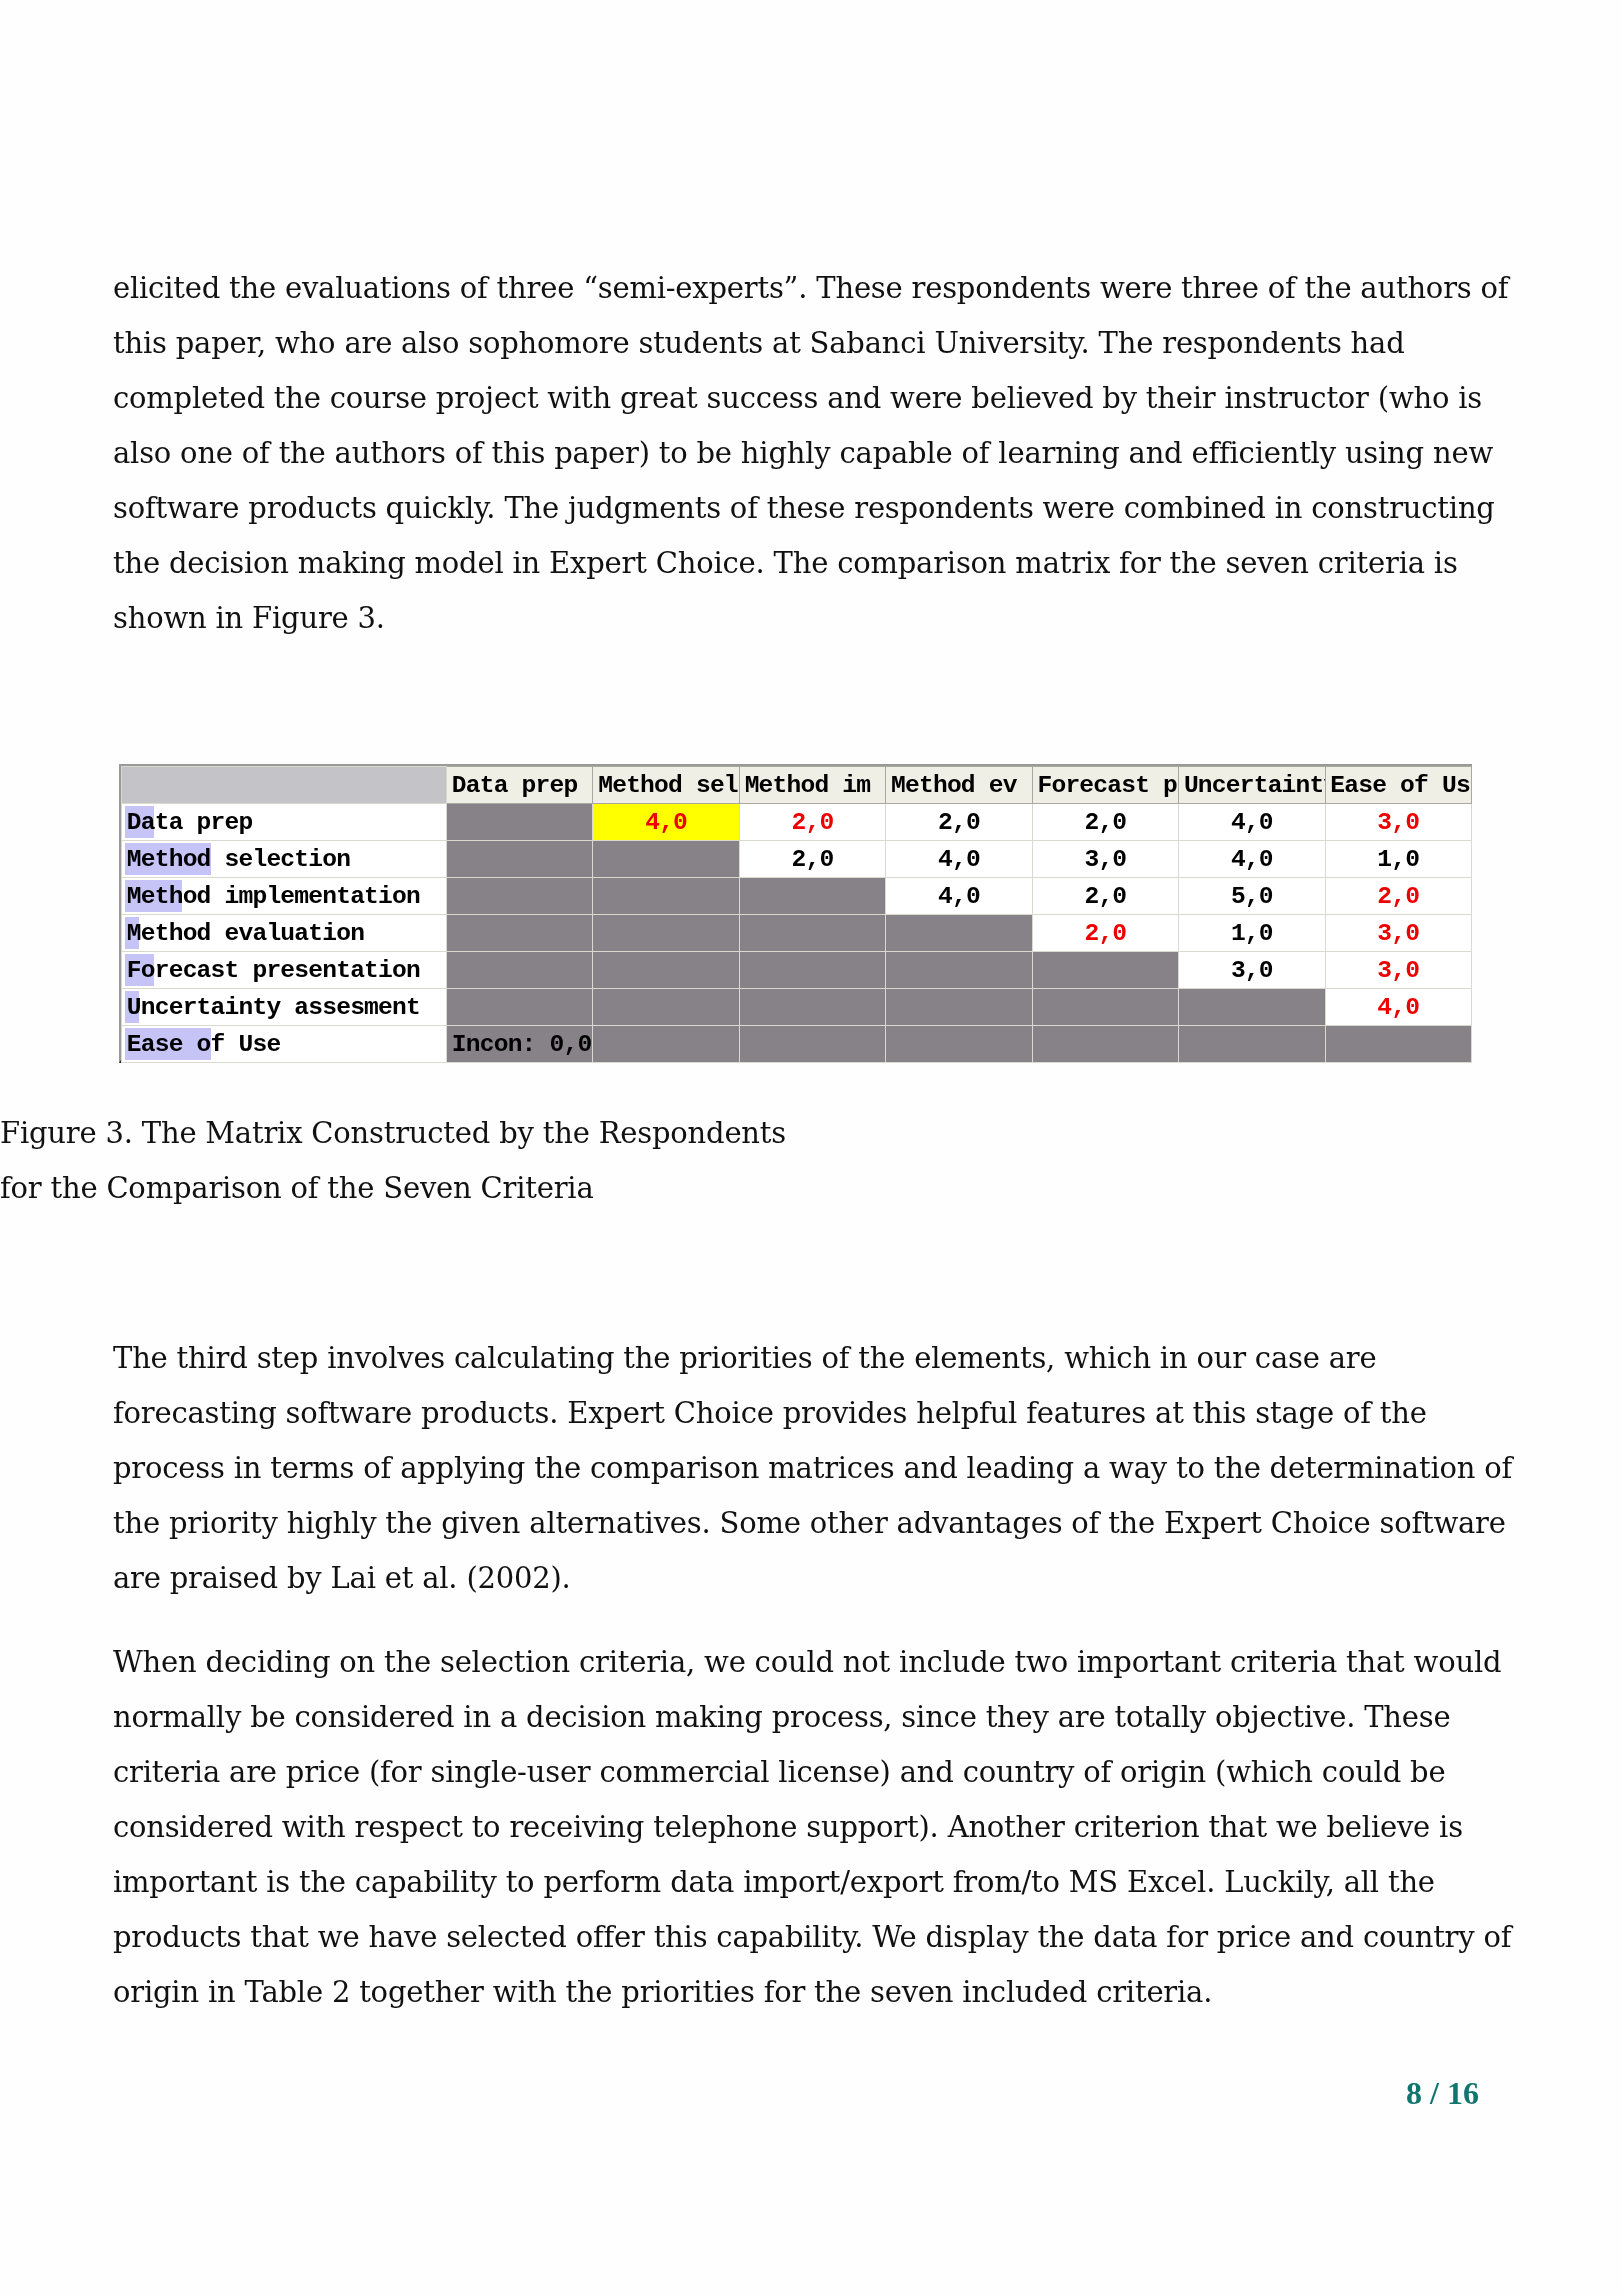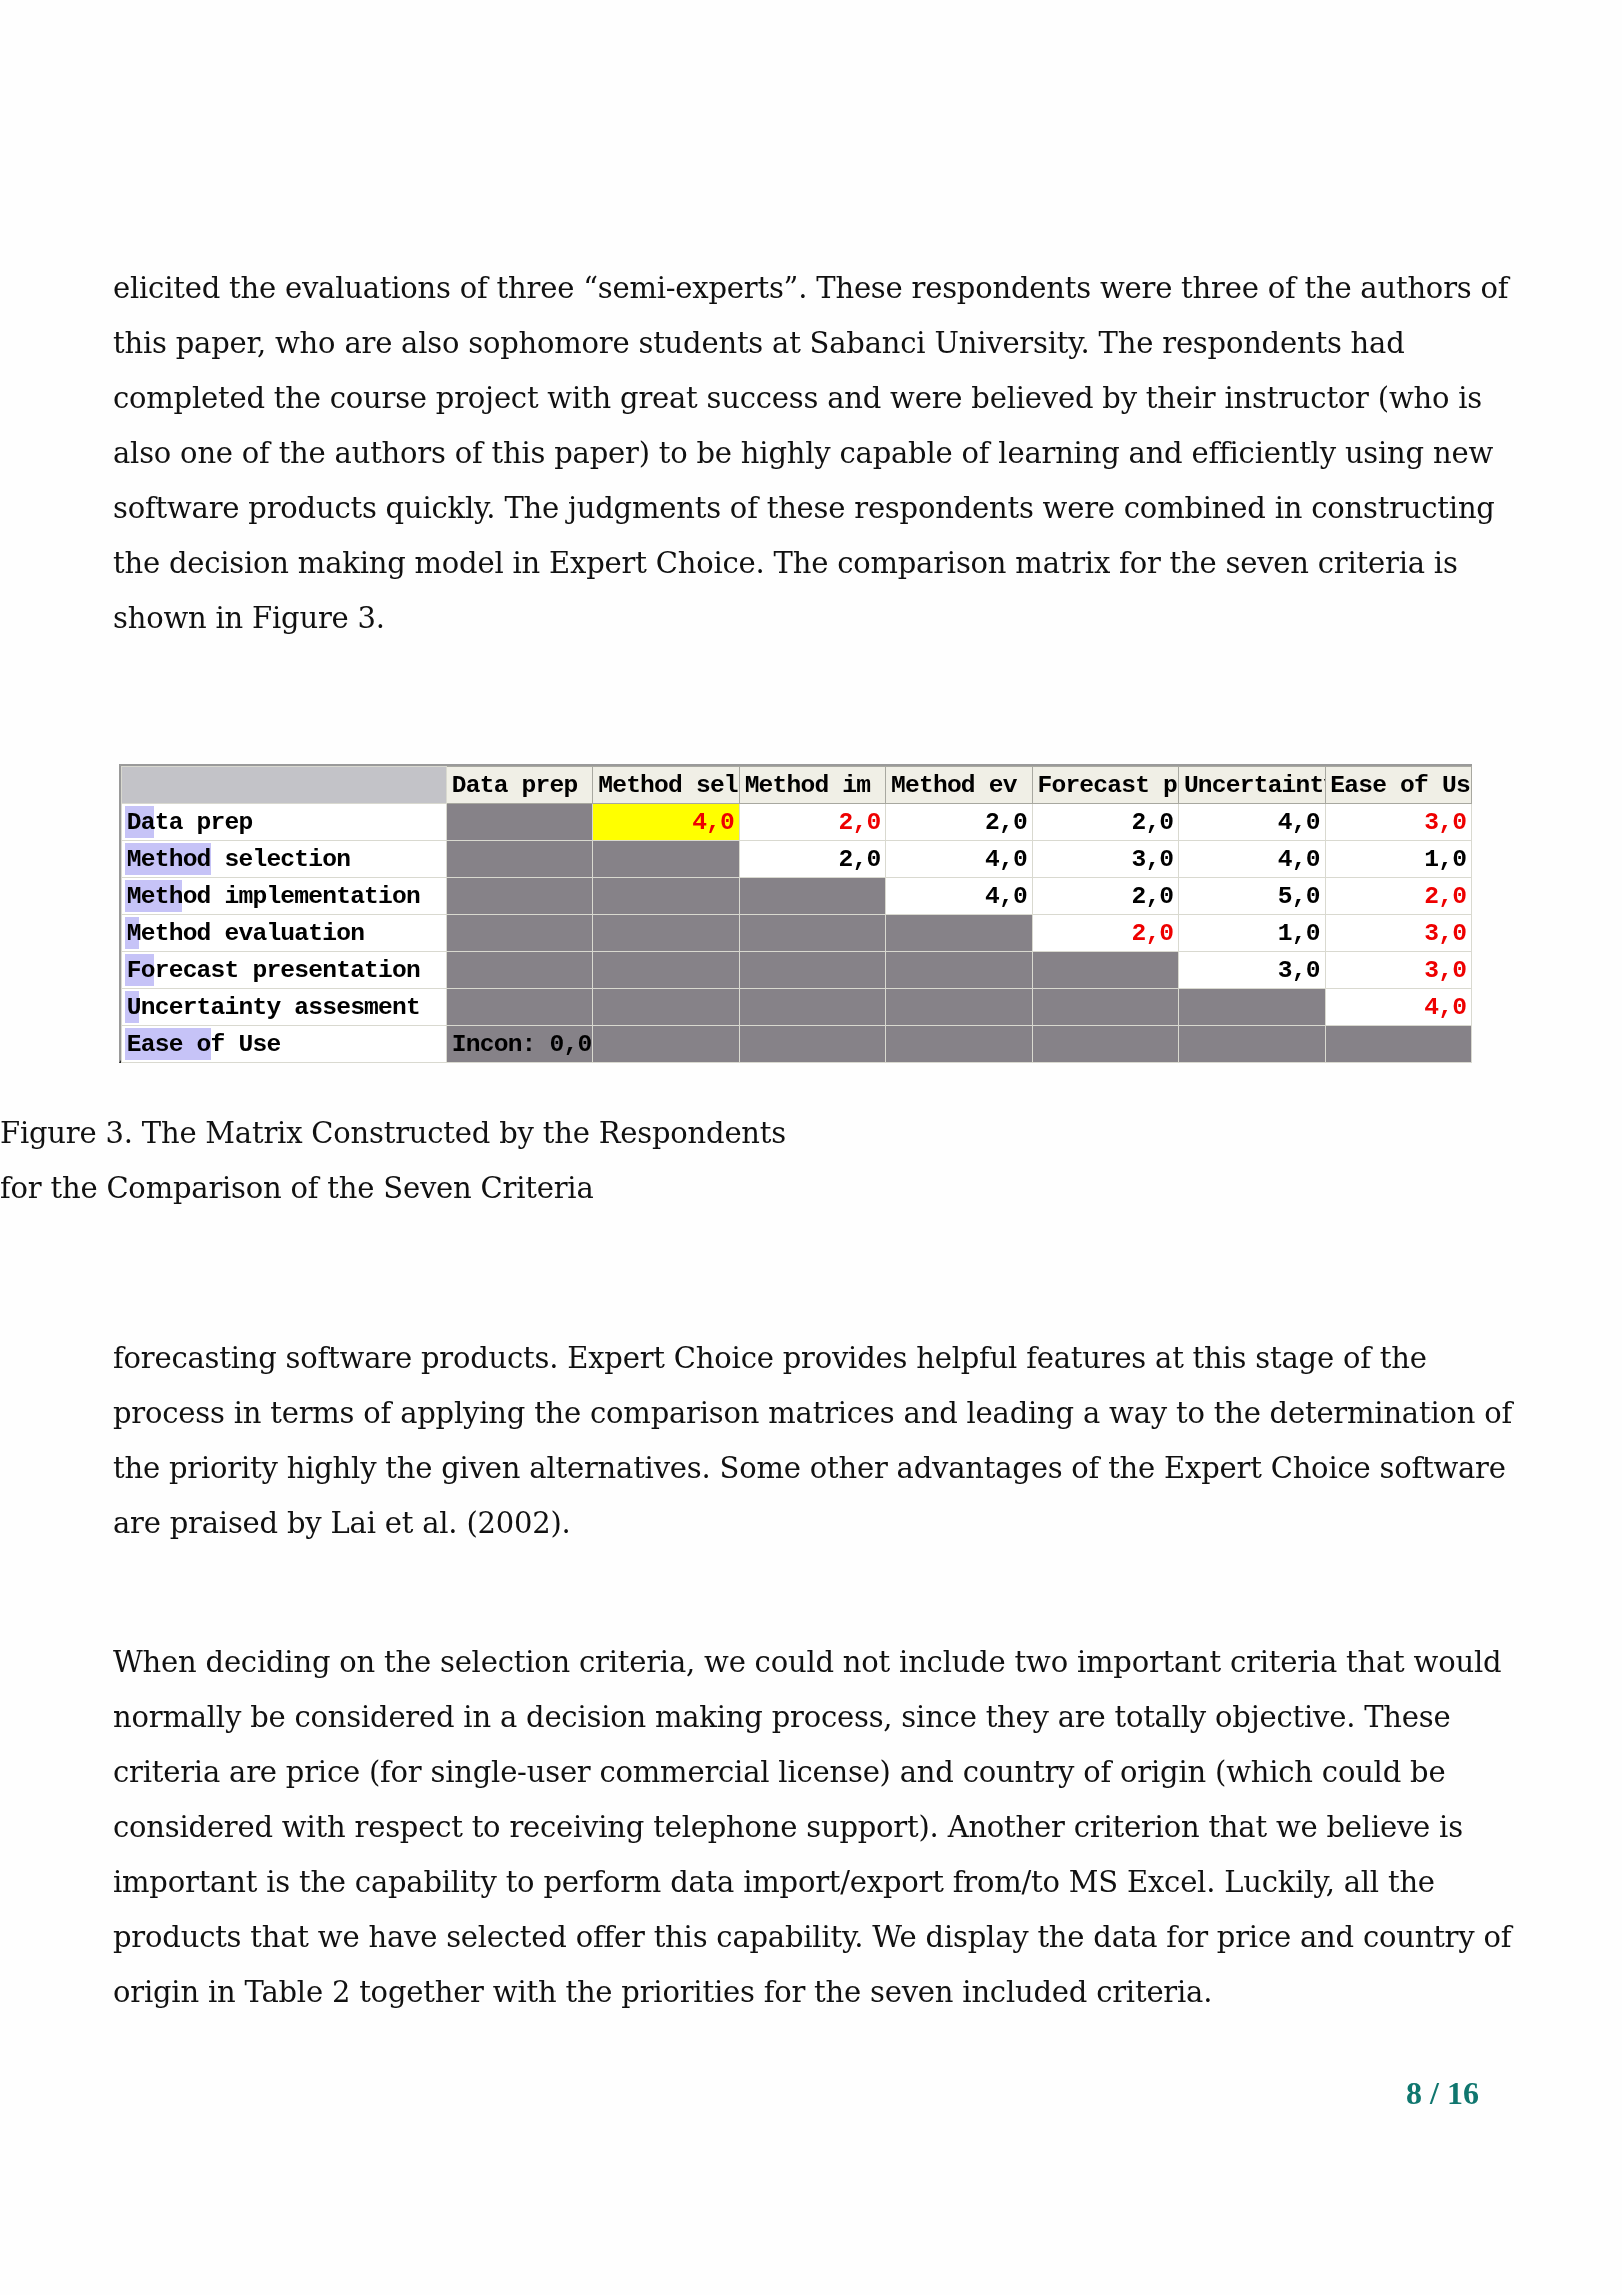--- a/index.html
+++ b/index.html
@@ -57,21 +57,21 @@
   .matrix th.colhead {
     background: #f0efe6; color: #000; text-align: left; font-weight: bold;
     border: 1.6px solid #a8a8a0; padding-left: 4.8px;
   }
   .matrix td.rowlabel { background: #fff; color: #000; text-align: left; position: relative; }
   .matrix td.rowlabel .hl {
     position: absolute; left: 3.2px; top: 1.6px; bottom: 1.6px; background: #c6c3f7; z-index: 0;
   }
   .matrix td.rowlabel .txt { position: relative; z-index: 1; }
   .matrix td.gray { background: #868288; color: #000; }
-  .matrix td.val { background: #fff; text-align: right; }
+  .matrix td.val { background: #fff; text-align: center; }
   .matrix td.val.red { color: #ee0000; }
   .matrix td.val.black { color: #000; }
   .matrix td.val.selected { background: #ffff00; }
   .matrix td.incon { background: #868288; color: #000; text-align: left; padding-left: 4.8px; }
 </style>
 </head>
 <body>
 
 <div class="page">
 
@@ -183,20 +183,21 @@
         </tbody>
     </table>
   </div>
 
   <div class="caption" id="caption">
     <span class="line">Figure 3. The Matrix Constructed by the Respondents</span>
     <span class="line">for the Comparison of the Seven Criteria</span>
   </div>
 
   <div class="para" id="para2">
+    <span class="line">The third step involves calculating the priorities of the elements, which in our case are</span>
     <span class="line">forecasting software products. Expert Choice provides helpful features at this stage of the</span>
     <span class="line">process in terms of applying the comparison matrices and leading a way to the determination of</span>
     <span class="line">the priority highly the given alternatives. Some other advantages of the Expert Choice software</span>
     <span class="line">are praised by Lai et al. (2002).</span>
   </div>
 
   <div class="para" id="para3">
     <span class="line">When deciding on the selection criteria, we could not include two important criteria that would</span>
     <span class="line">normally be considered in a decision making process, since they are totally objective. These</span>
     <span class="line">criteria are price (for single-user commercial license) and country of origin (which could be</span>

